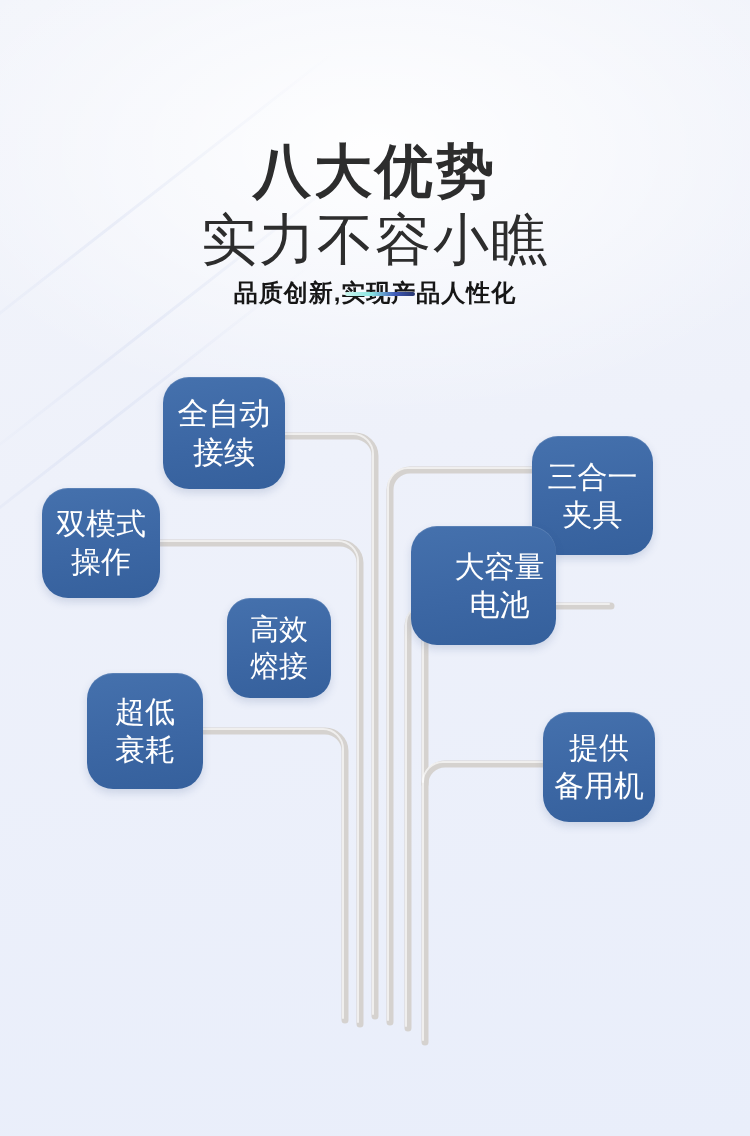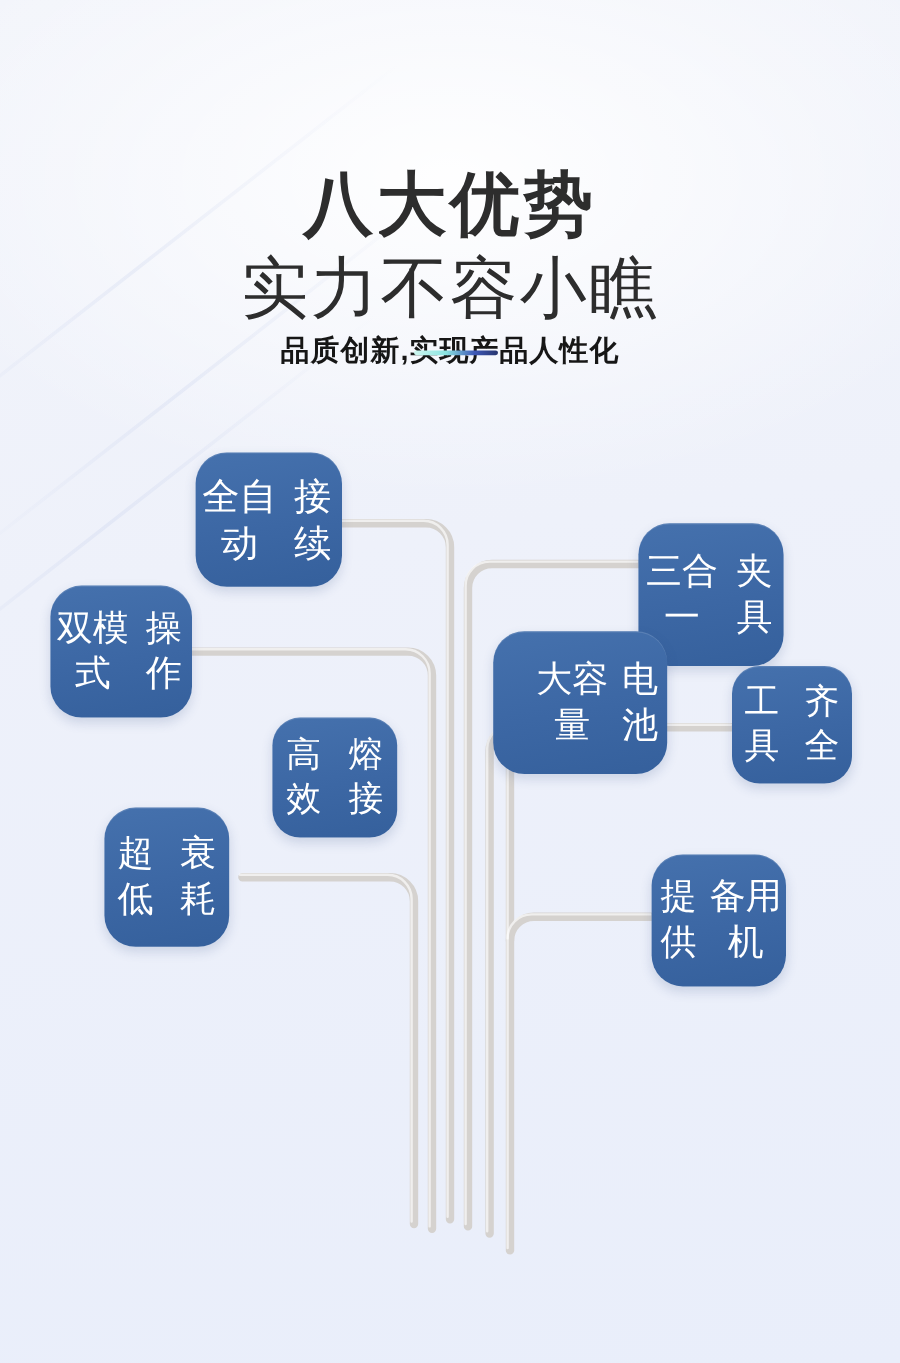--- a/index.html
+++ b/index.html
@@ -85,35 +85,36 @@
     width: 70px;
     height: 4px;
     border-radius: 2px;
     background: linear-gradient(90deg, #cdf5ee 0%, #8ae4e2 38%, #3e58b7 72%, #27356e 100%);
   }
 
   
   .adv-box {
     position: absolute;
     display: flex;
+    flex-direction: column;
     align-items: center;
     justify-content: center;
     border-radius: 26px;
     background: linear-gradient(170deg, #4571ad 0%, #3c67a4 55%, #35609c 100%);
     box-shadow: 0 4px 9px rgba(55, 85, 140, 0.18), inset 0 1px 0 rgba(255,255,255,0.12);
     color: var(--card-text, #ffffff);
     text-align: center;
     line-height: 1.26;
   }
   .adv-box span { display: block; }
 
   .b1 { left: 163px; top: 377px; width: 122px; height: 112px; font-size: 31px; }
   .b2 { left: 42px;  top: 488px; width: 118px; height: 110px; font-size: 30px; }
   .b3 { left: 227px; top: 598px; width: 104px; height: 100px; font-size: 29px; border-radius: 23px; }
-  .b4 { left: 87px;  top: 673px; width: 104px; height: 116px; font-size: 30px; }
+  .b4 { left: 87px;  top: 673px; width: 116px; height: 116px; font-size: 30px; }
   .b5 { left: 532px; top: 411px; width: 121px; height: 119px; font-size: 30px; margin-top: 25px; }
   .b6 { left: 411px; top: 526px; width: 113px; height: 119px; font-size: 30px; padding-left: 32px; }
   .b7 { left: 610px; top: 555px; width: 100px; height: 98px;  font-size: 29px; border-radius: 23px; }
   .b8 { left: 543px; top: 712px; width: 112px; height: 110px; font-size: 30px; border-radius: 26px; }
 </style>
 </head>
 <body>
 
 <div class="canvas">
 
@@ -166,22 +167,18 @@
     <span>衰耗</span>
   </div>
   <div class="adv-box b5">
     <span>三合一</span>
     <span>夹具</span>
   </div>
   <div class="adv-box b6">
     <span>大容量</span>
     <span>电池</span>
   </div>
-  <div class="adv-box b7">
-    <span>工具</span>
-    <span>齐全</span>
-  </div>
   <div class="adv-box b8">
     <span>提供</span>
     <span>备用机</span>
   </div>
 
 </div>
 
 </body></html>

